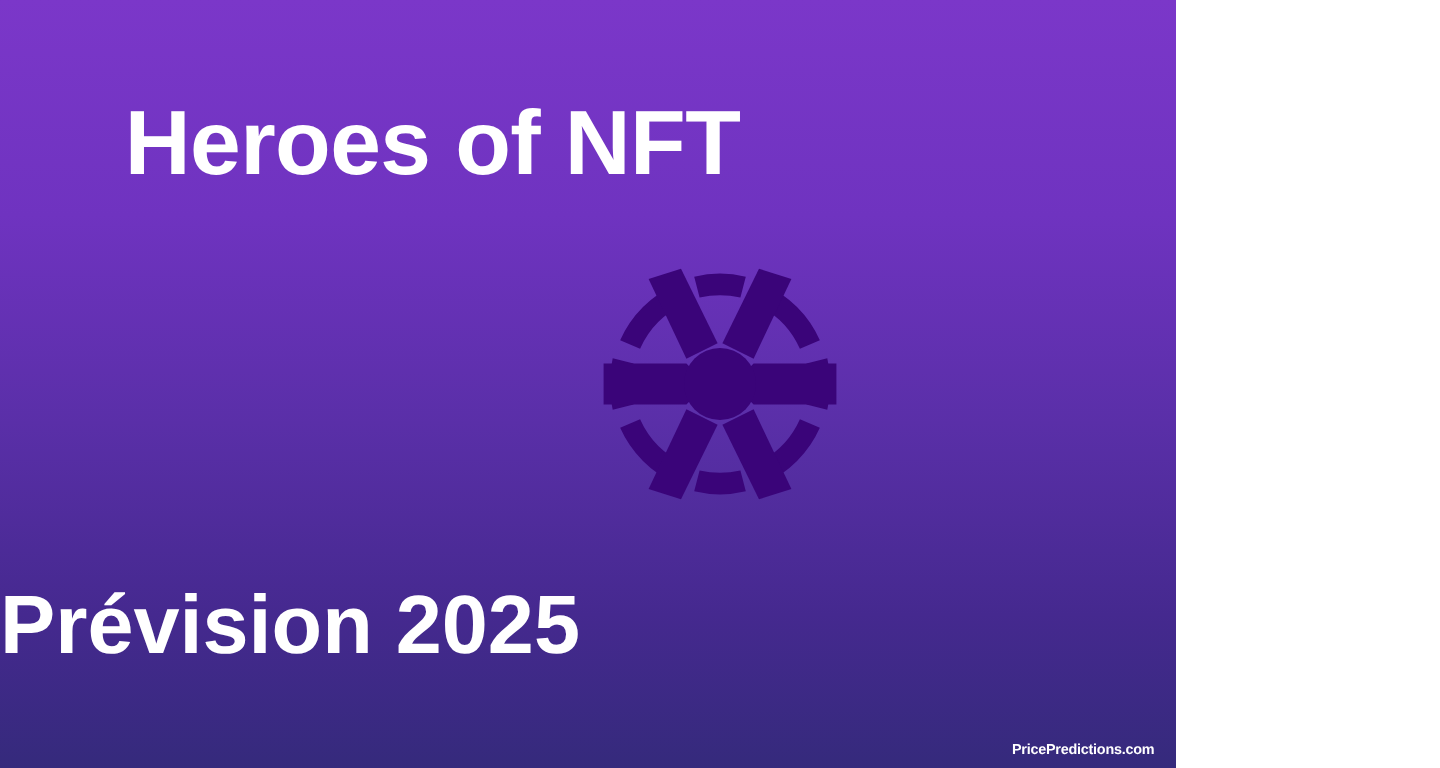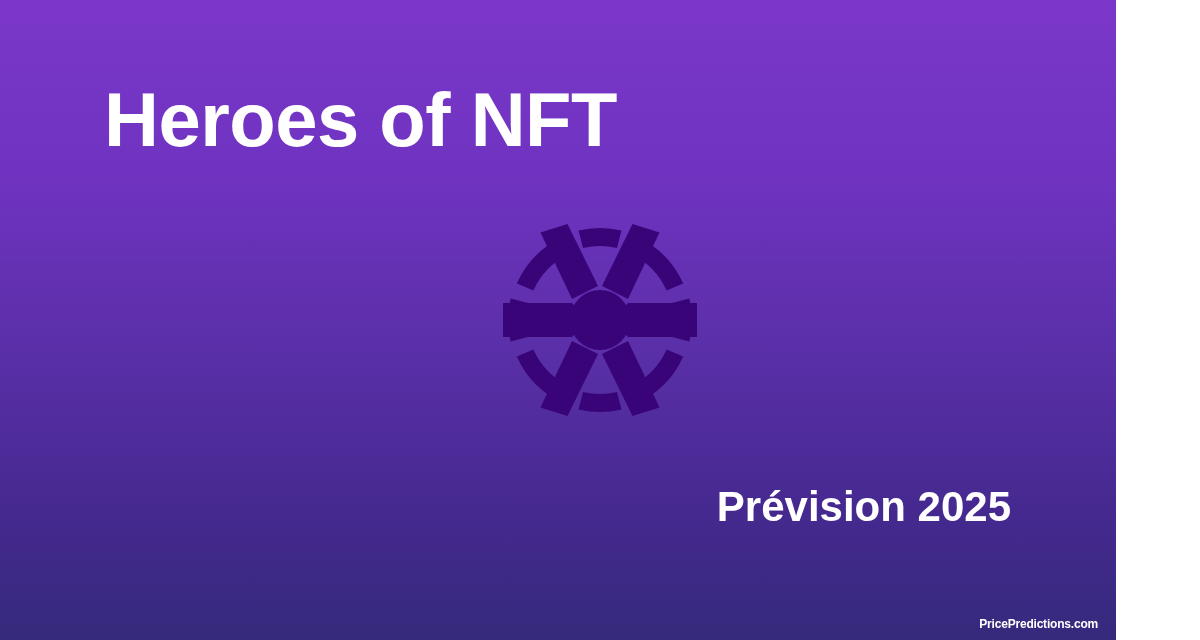--- a/index.html
+++ b/index.html
@@ -8,21 +8,21 @@
     padding: 0;
   }
   body {
     width: 1200px;
     height: 640px;
     overflow: hidden;
     font-family: "Liberation Sans", sans-serif;
   }
   .banner {
     position: relative;
-    width: 1116px;
+    width: 980px;
     height: 640px;
     background: linear-gradient(180deg, #7b37c9 0%, #6f33c0 28%, #5a2fa8 55%, #45298f 80%, #352a7c 100%);
     overflow: hidden;
   }
   .coin-title {
     position: absolute;
     left: 104px;
     top: 82px;
     font-size: 76px;
     font-weight: bold;
@@ -39,24 +39,24 @@
     height: 200px;
   }
   .logo-wrap svg {
     display: block;
     width: 200px;
     height: 200px;
   }
   .forecast-title {
     position: absolute;
     left: 0;
-    right: 105px;
+    right: 115px;
     top: 486px;
-    text-align: right;
-    font-size: 42px;
+    text-align: left;
+    font-size: 69px;
     font-weight: bold;
     color: #ffffff;
     letter-spacing: 0px;
     line-height: 1.0;
     white-space: nowrap;
   }
   .watermark {
     position: absolute;
     right: 18px;
     bottom: 10px;

